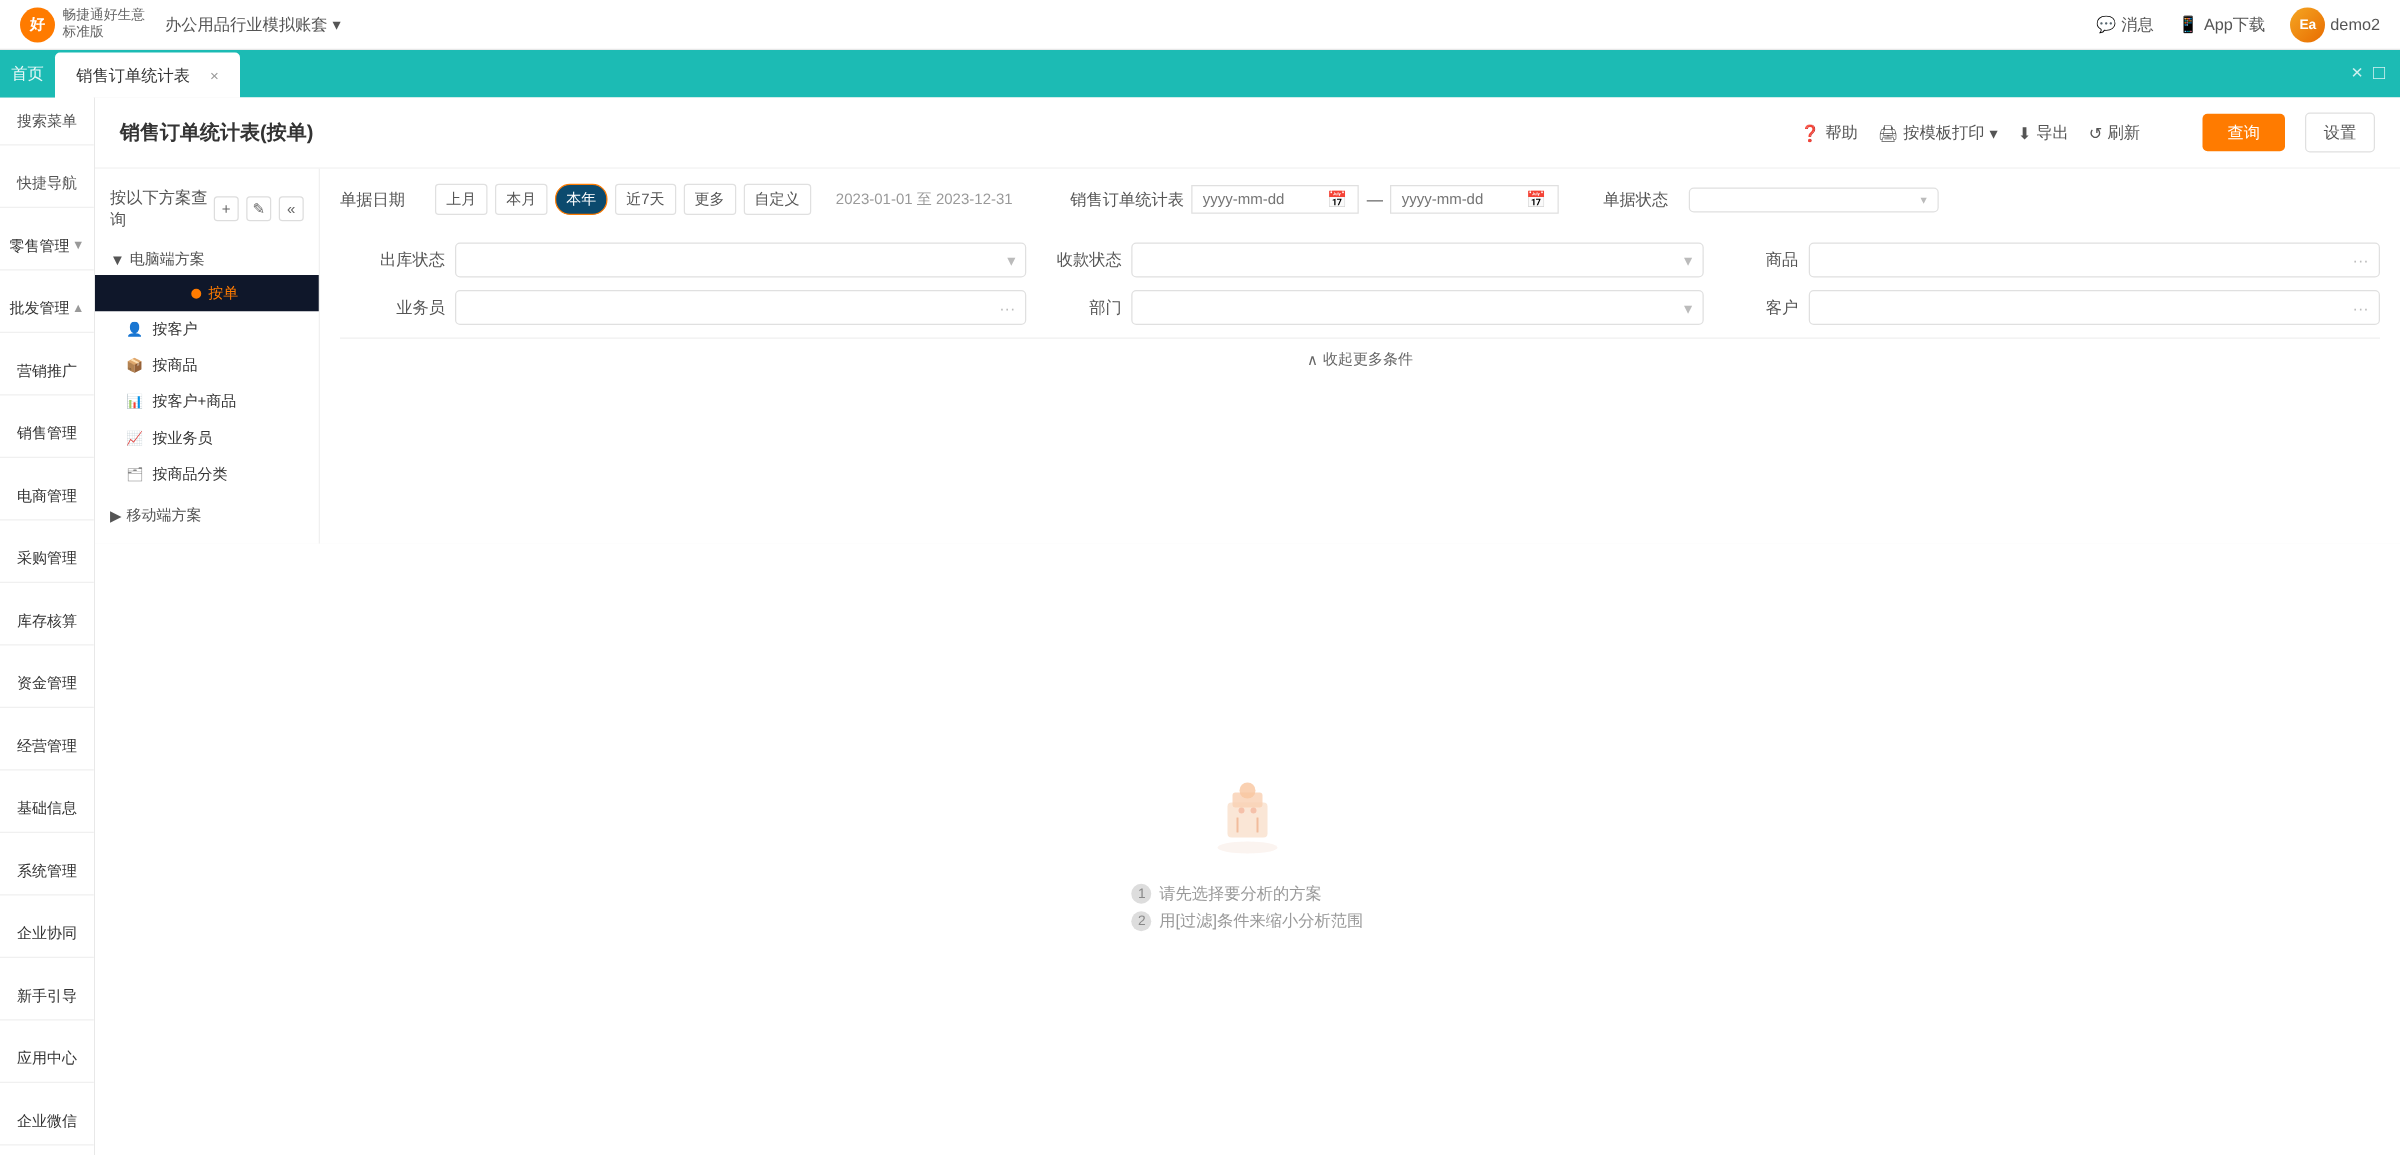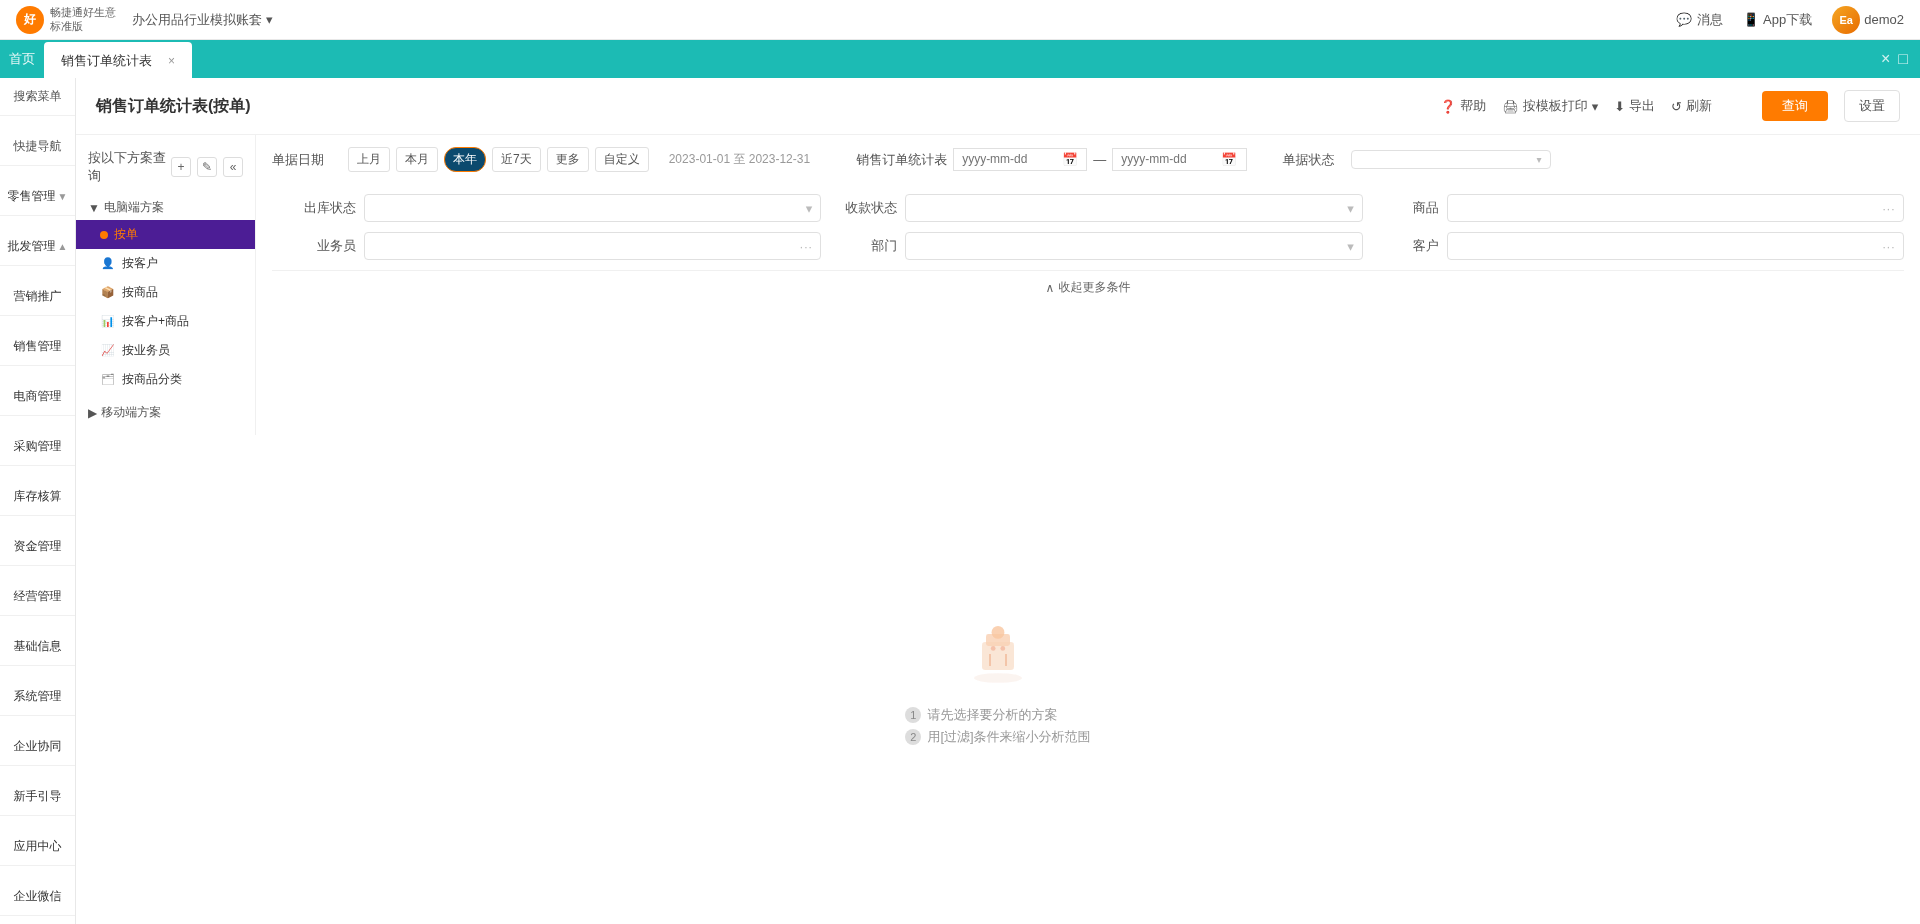--- a/index.html
+++ b/index.html
@@ -220,22 +220,23 @@
     .scheme-item {
       padding: 6px 12px 6px 24px;
       font-size: 12px;
       color: #333;
       cursor: pointer;
       display: flex;
       align-items: center;
       gap: 6px;
     }
     .scheme-item.active {
-      background: #4c1d95;
+      background: #0f172a;
       color: #ff7b00;
+      justify-content: center;
     }
     .scheme-item-icon {
       width: 16px; height: 16px;
       display: flex; align-items: center; justify-content: center;
       font-size: 11px;
       color: #888;
     }
     .scheme-item-active-dot {
       width: 8px; height: 8px;
       border-radius: 50%;

